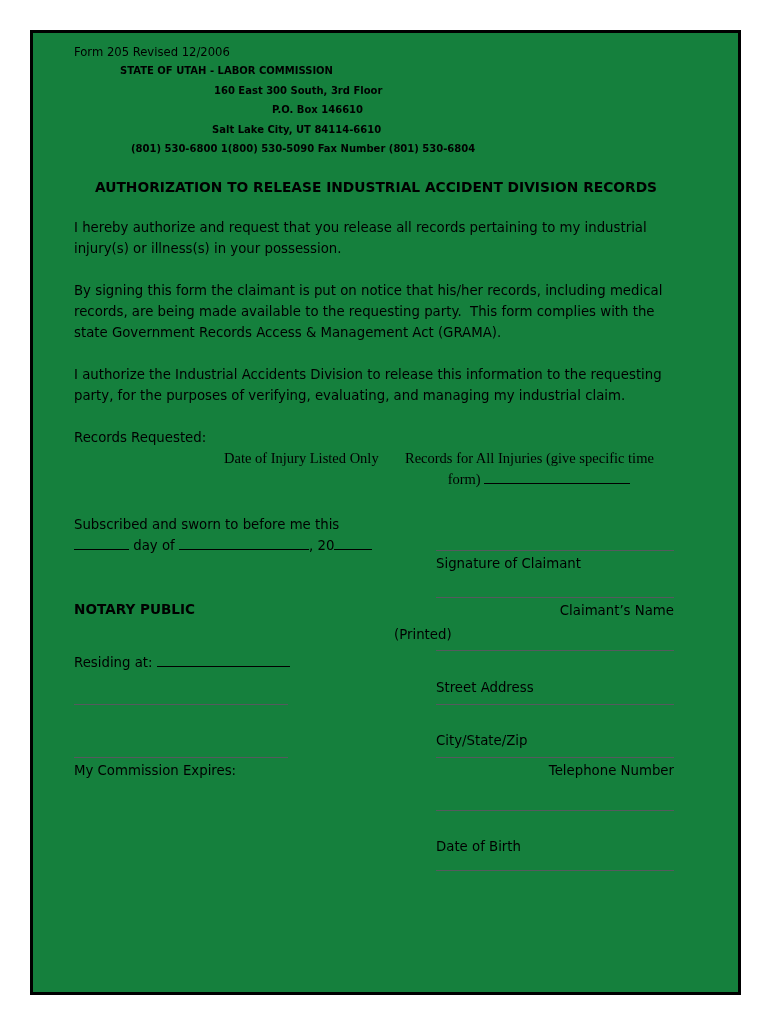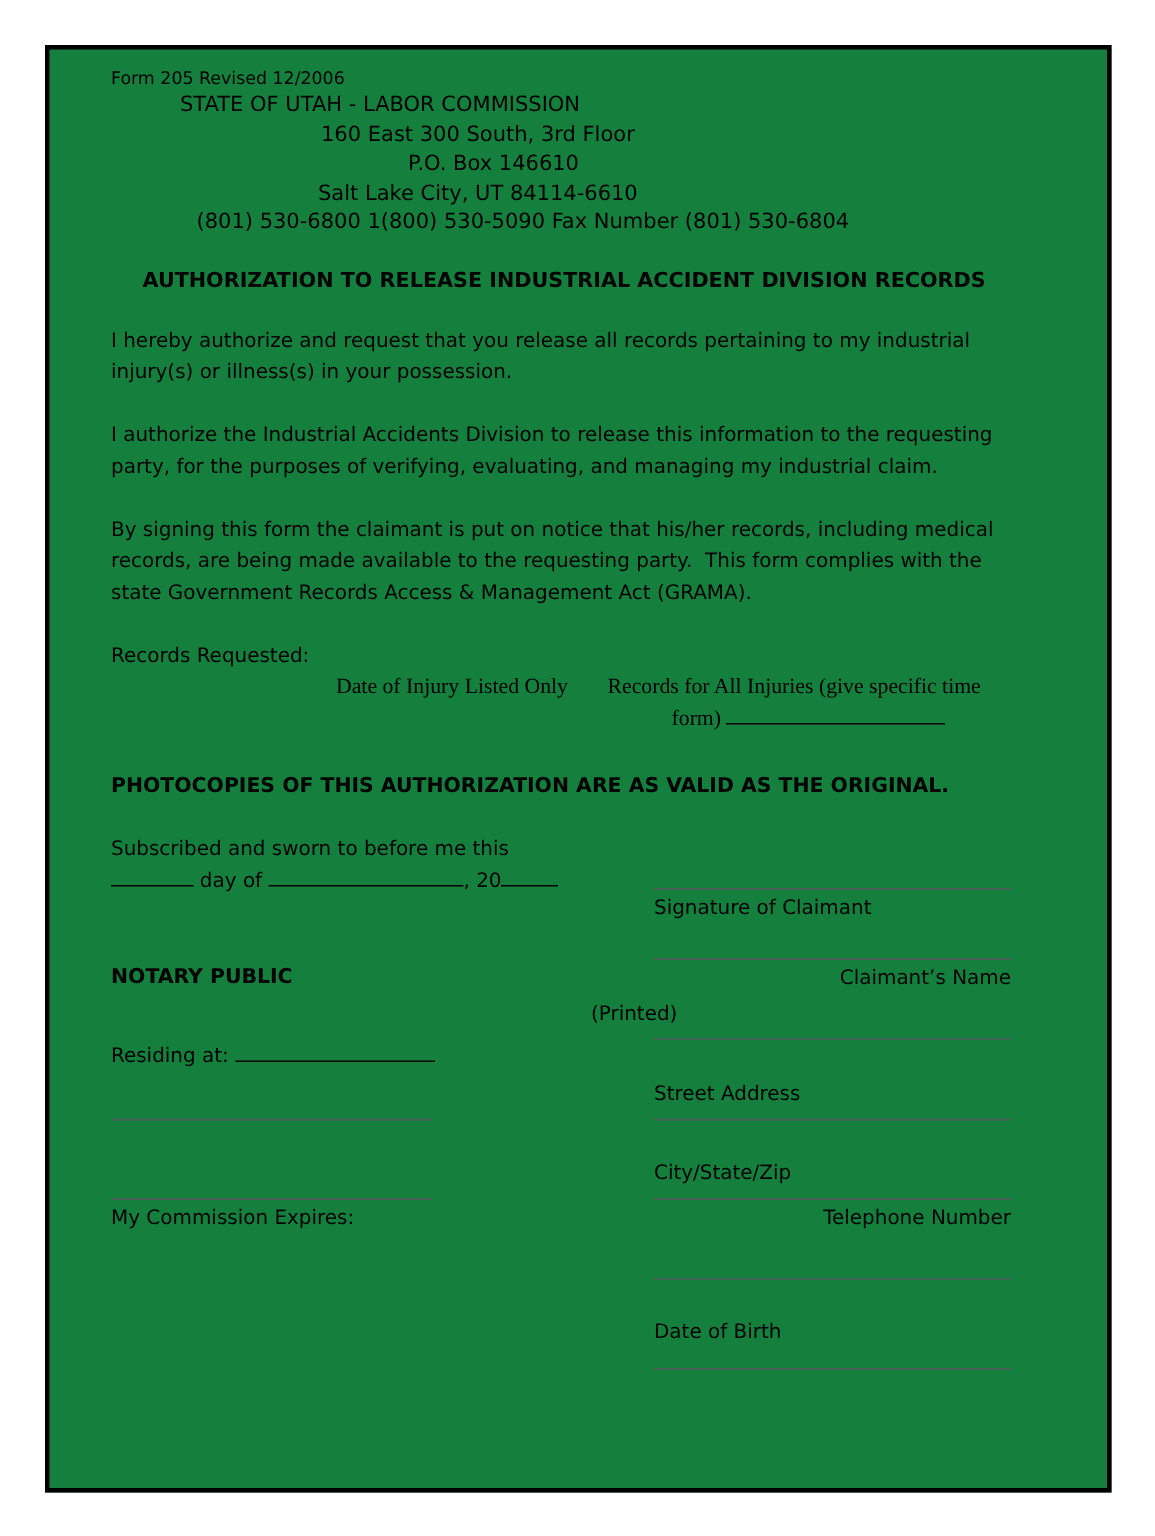--- a/index.html
+++ b/index.html
@@ -51,22 +51,22 @@
   }
   .bold { font-weight: bold; }
 
   
   .form-no {
     font-size: 11.6px;
     line-height: 15px;
     margin: 0 0 1px 0;
   }
   .hdr-line {
-    font-weight: normal;
-    font-size: 14px;
+    font-weight: bold;
+    font-size: 10px;
     line-height: 19.5px;
     margin: 0;
     white-space: nowrap;
   }
   .hdr-1 { padding-left: 46px; }
   .hdr-2 { padding-left: 136px; }
   .hdr-3 { padding-left: 140px; }
   .hdr-4 { padding-left: 198px; }
   .hdr-5 { padding-left: 138px; }
   .hdr-6 { padding-left: 57px; }
@@ -176,36 +176,35 @@
     <div class="hdr-line hdr-1">STATE OF UTAH - LABOR COMMISSION</div>
     <div class="hdr-line hdr-3">160 East 300 South, 3rd Floor</div>
     <div class="hdr-line hdr-4">P.O. Box 146610</div>
     <div class="hdr-line hdr-5">Salt Lake City, UT 84114-6610</div>
     <div class="hdr-line hdr-6">(801) 530-6800   1(800) 530-5090    Fax Number (801) 530-6804</div>
 
     <div class="doc-title">AUTHORIZATION TO RELEASE INDUSTRIAL ACCIDENT DIVISION RECORDS</div>
 
     <div style="height:20px"></div>
     <p class="t para">I hereby authorize and request that you release all records pertaining to my industrial injury(s) or illness(s) in your possession.</p>
+    <p class="t para gap-para">By signing this form the claimant is put on notice that his/her records, including medical records, are being made available to the requesting party.  This form complies with the state Government Records Access &amp; Management Act (GRAMA).</p>
     <p class="t para gap-para">I authorize the Industrial Accidents Division to release this information to the requesting party, for the purposes of verifying, evaluating, and managing my industrial claim.</p>
-    <p class="t para gap-para">By signing this form the claimant is put on notice that his/her records, including medical records, are being made available to the requesting party.  This form complies with the state Government Records Access &amp; Management Act (GRAMA).</p>
 
     <div style="height:21px"></div>
     <div class="t rec-head">Records Requested:</div>
 
     <div class="rec-rows">
       <span class="serif rec-opt-1">Date of Injury Listed Only</span>
       <span class="serif rec-opt-2">Records for All Injuries (give specific time</span>
       <span class="serif rec-opt-2b">
         <span>form)</span>
         <span class="ul-fill" style="width:146px"></span>
       </span>
     </div>
 
-    <div class="photo-note">PHOTOCOPIES OF THIS AUTHORIZATION ARE AS VALID AS THE ORIGINAL.</div>
 
     <div class="sig-area">
 
       <div class="t blk" style="left:0; top:0;">Subscribed and sworn to before me this</div>
       <div class="t blk" style="left:0; top:21px; white-space:nowrap;text-align:center;">
         <span class="u-line" style="width:55px"></span>
         <span>day of</span>
         <span class="u-line" style="width:130px"></span><span>, 20</span><span class="u-line" style="width:38px"></span>
       </div>
 

